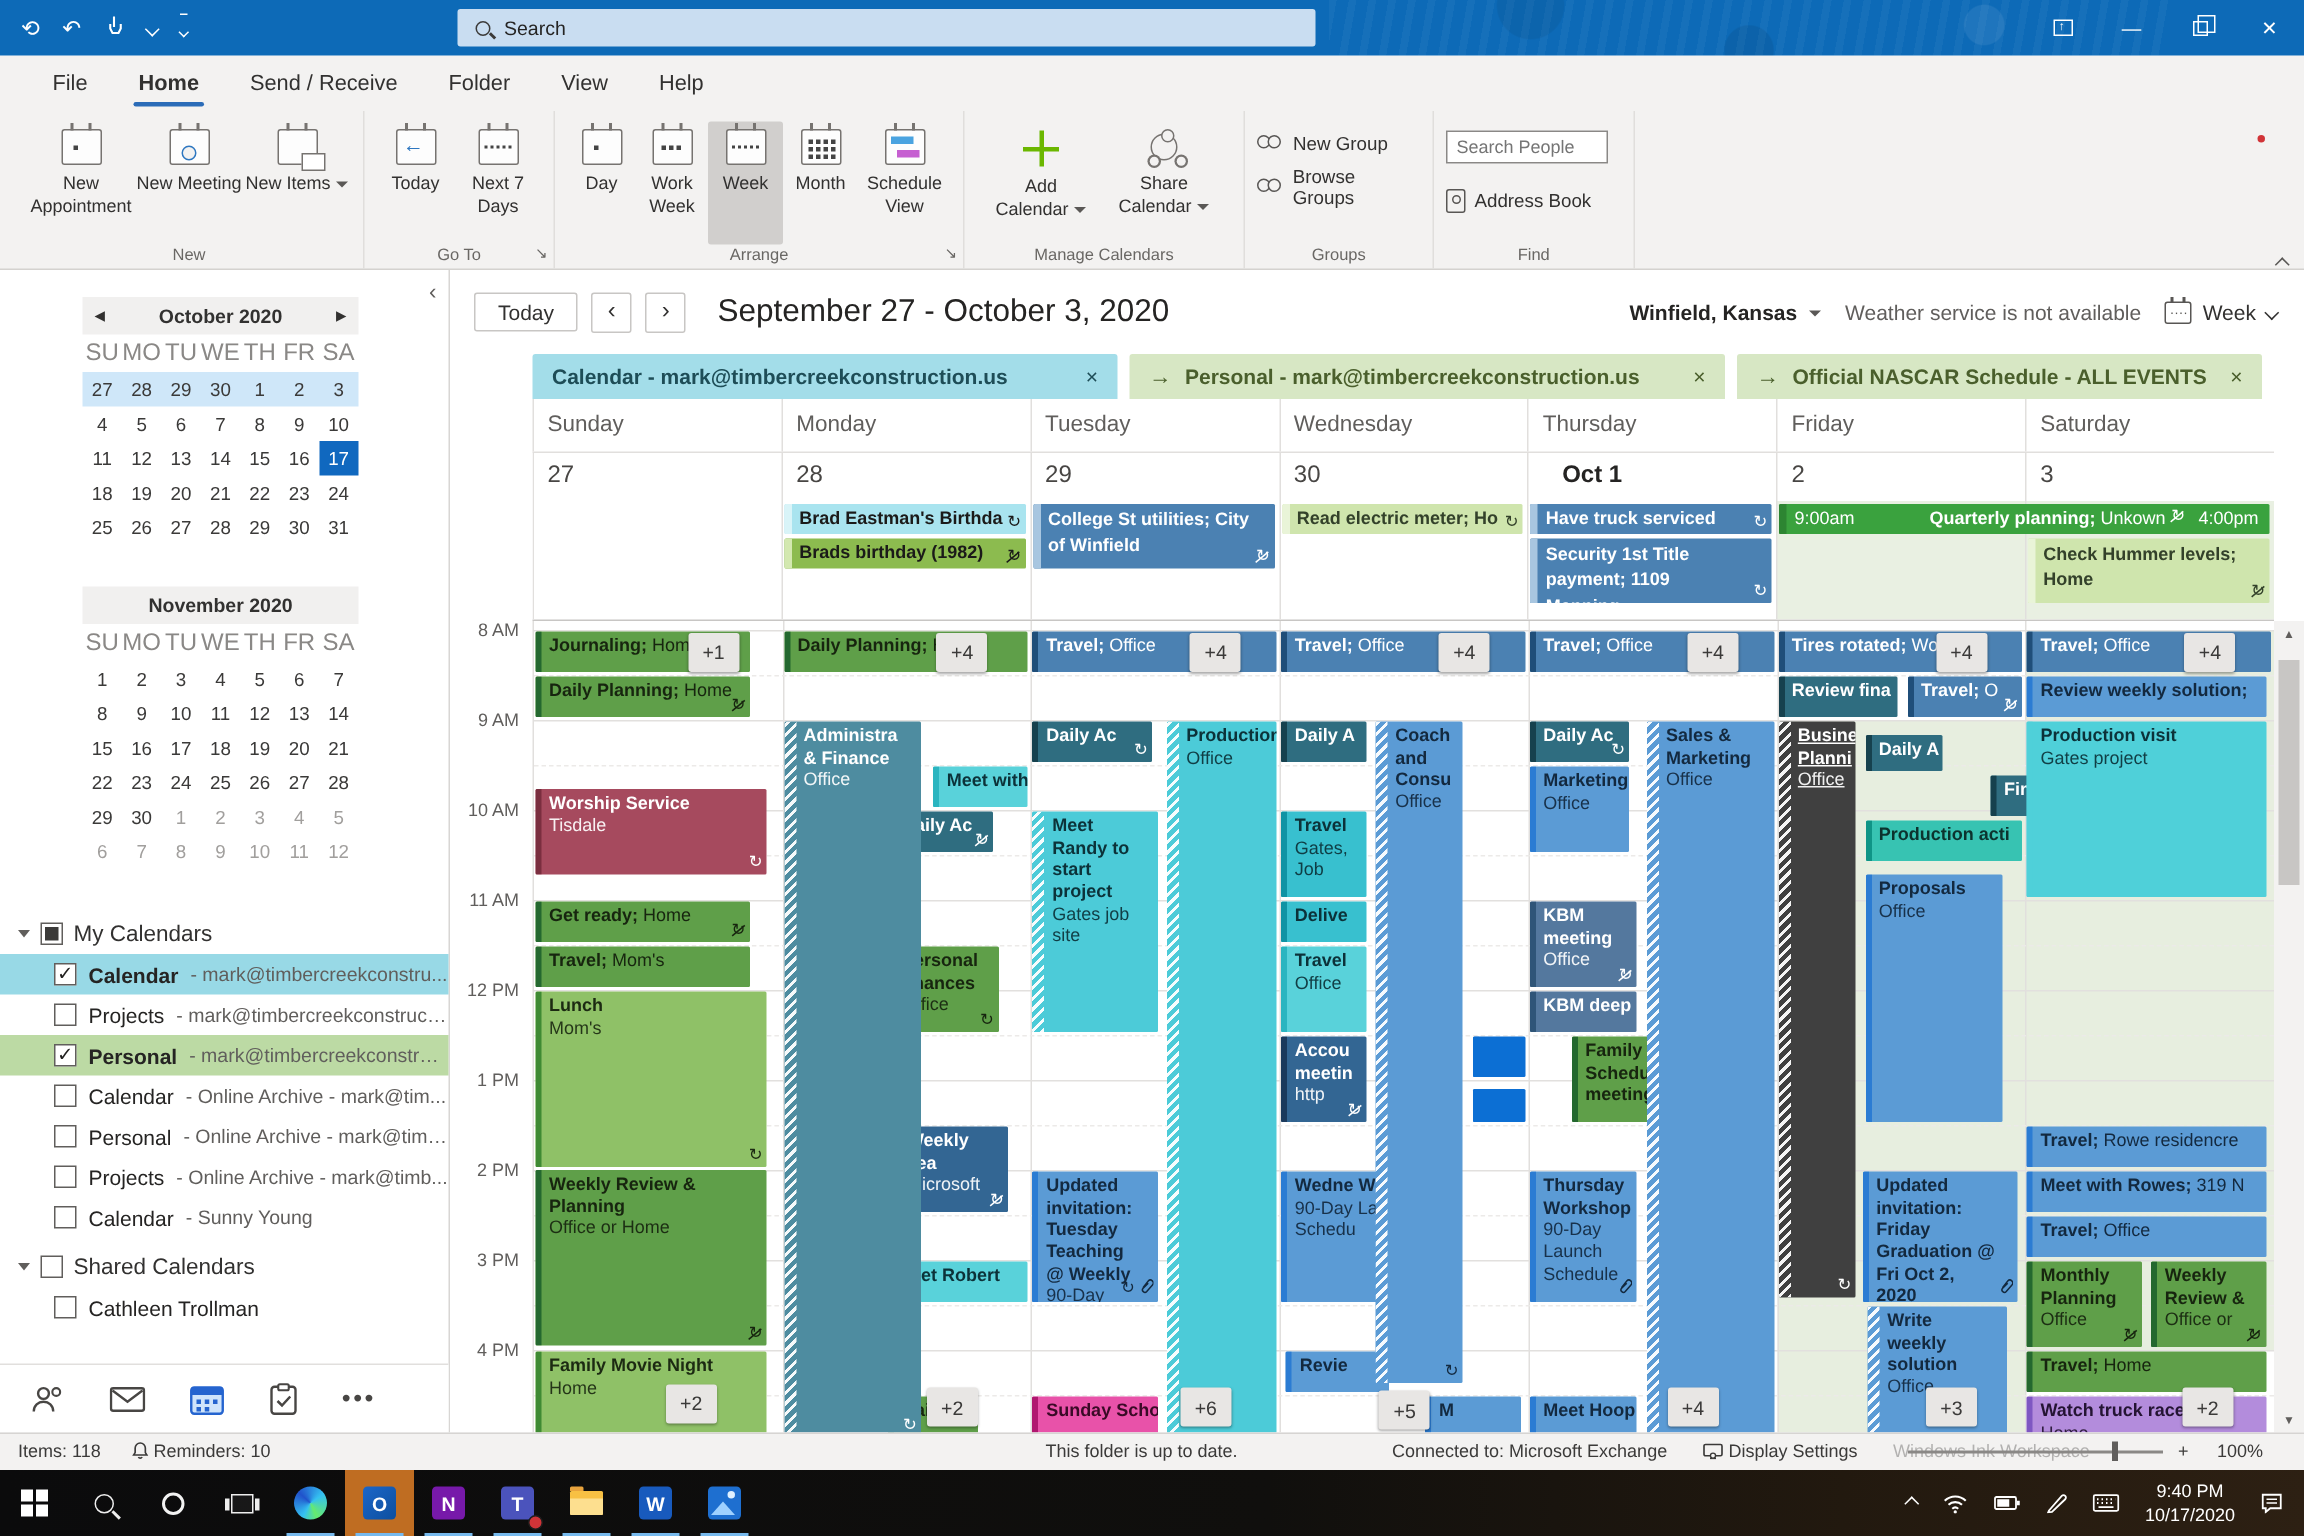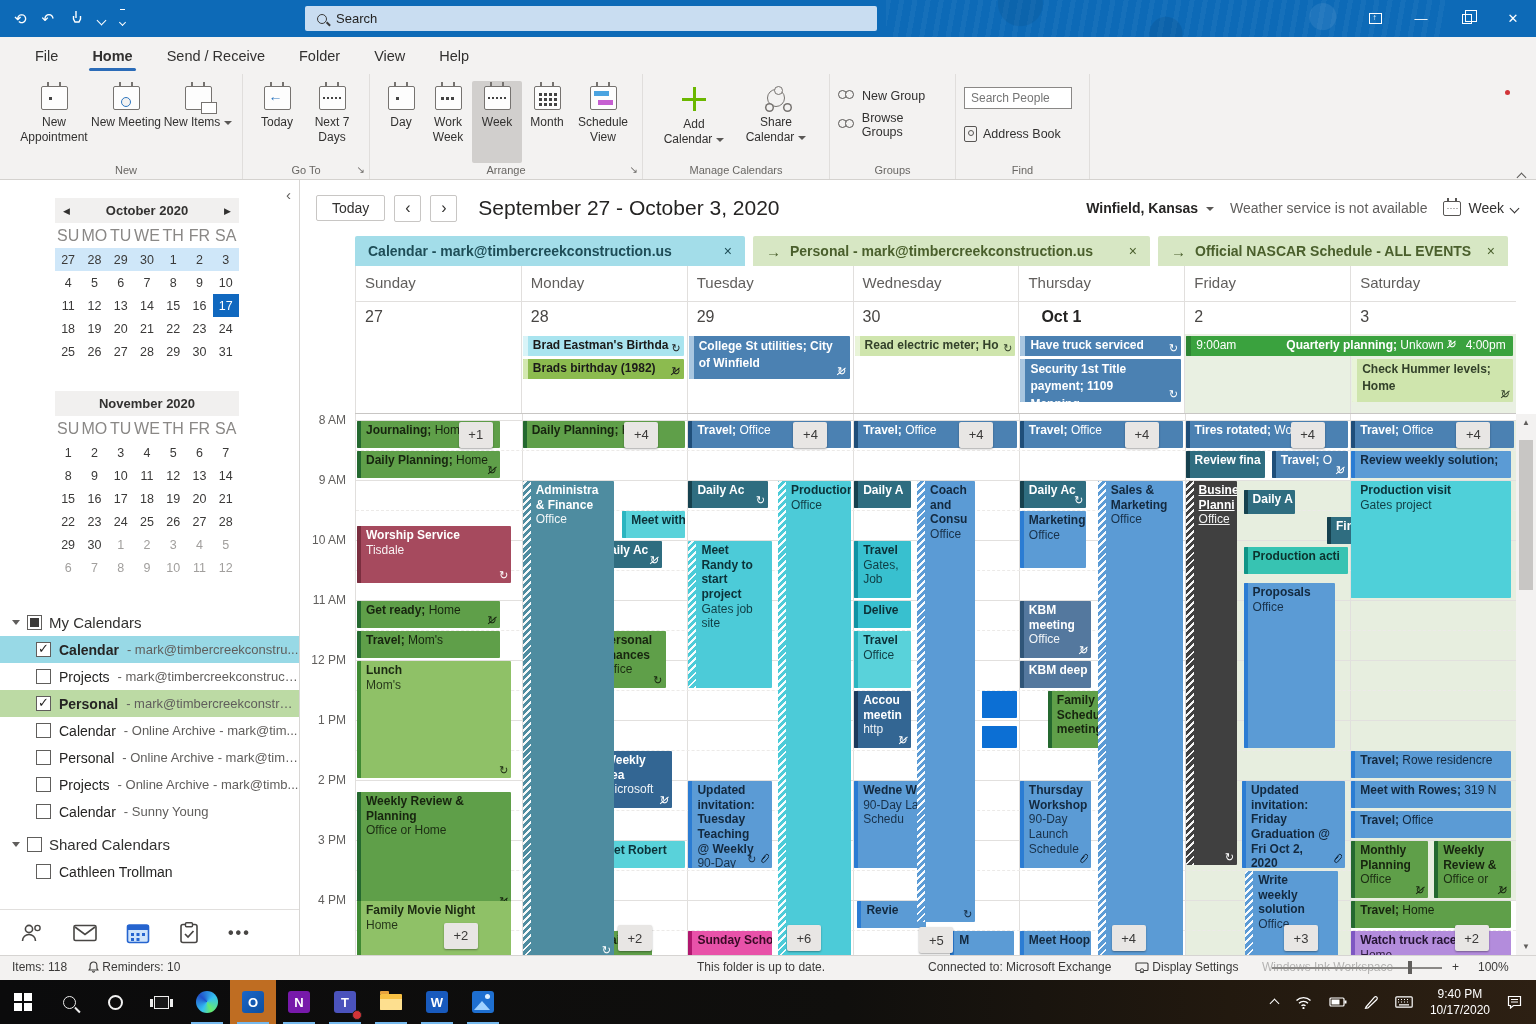--- a/index.html
+++ b/index.html
@@ -697,21 +697,21 @@
         <div class="ev" style="left: calc(0% + 1px); width: calc(13.5714% - 3px); top: 97px; height: 57px; background: rgb(166, 74, 94); color: rgb(255, 255, 255); margin-top: 15px; --bar: #7a2e3f;"><span><b>Worship Service</b><span class="sub">Tisdale</span></span><div class="icons">
             <span class="ic">↻</span>
           </div></div>
         <div class="ev small" style="left: calc(0% + 1px); width: calc(12.5714% - 3px); top: 187px; height: 27px; background: rgb(95, 159, 73); color: rgb(23, 37, 15); --bar: #24682f;"><span><b>Get ready;</b> Home</span><div class="icons">
             <span class="ic xrec">↻</span>
           </div></div>
         <div class="ev small" style="left: calc(0% + 1px); width: calc(12.5714% - 3px); top: 217px; height: 27px; background: rgb(95, 159, 73); color: rgb(23, 37, 15); --bar: #24682f;"><span><b>Travel;</b> Mom's</span></div>
         <div class="ev" style="left: calc(0% + 1px); width: calc(13.5714% - 3px); top: 247px; height: 117px; background: rgb(143, 193, 103); color: rgb(28, 42, 18); --bar: #3f8a33;"><span><b>Lunch</b><span class="sub">Mom's</span></span><div class="icons">
             <span class="ic">↻</span>
           </div></div>
-        <div class="ev" style="left: calc(0% + 1px); width: calc(13.5714% - 3px); top: 378px; height: 117px; background: rgb(95, 159, 73); color: rgb(23, 37, 15); --bar: #24682f;"><span><b>Weekly Review &amp; Planning</b><span class="sub">Office or Home</span></span><div class="icons">
+        <div class="ev" style="left: calc(0% + 1px); width: calc(13.5714% - 3px); top: 366px; height: 117px; background: rgb(95, 159, 73); color: rgb(23, 37, 15); --bar: #24682f;"><span><b>Weekly Review &amp; Planning</b><span class="sub">Office or Home</span></span><div class="icons">
             <span class="ic xrec">↻</span>
           </div></div>
         <div class="ev" style="left: calc(0% + 1px); width: calc(13.5714% - 3px); top: 487px; height: 57px; background: rgb(143, 193, 103); color: rgb(28, 42, 18); --bar: #3f8a33;"><span><b>Family Movie Night</b><span class="sub">Home</span></span></div>
         <div class="ev small" style="left: calc(14.2857% + 1px); width: calc(14.2857% - 3px); top: 7px; height: 27px; background: rgb(95, 159, 73); color: rgb(23, 37, 15); --bar: #24682f;"><span><b>Daily Planning;</b> Hon</span></div>
         <div class="ev small" style="left: calc(22.8571% + 1px); width: calc(5.71429% - 3px); top: 97px; height: 27px; background: rgb(89, 210, 218); color: rgb(12, 50, 57); --bar: #2bb5c0;"><span><b>Meet with</b></span></div>
         <div class="ev small" style="left: calc(20.2857% + 1px); width: calc(6.28571% - 3px); top: 127px; height: 27px; background: rgb(47, 109, 128); color: rgb(255, 255, 255); --bar: #16414e;"><span><b>Daily Ac</b></span><div class="icons">
             <span class="ic xrec">↻</span>
           </div></div>
         <div class="ev" style="left: calc(20.2857% + 1px); width: calc(6.57143% - 3px); top: 217px; height: 57px; background: rgb(95, 159, 73); color: rgb(23, 37, 15); --bar: #24682f;"><span><b>Personal finances</b><span class="sub">Office</span></span><div class="icons">
             <span class="ic">↻</span>

